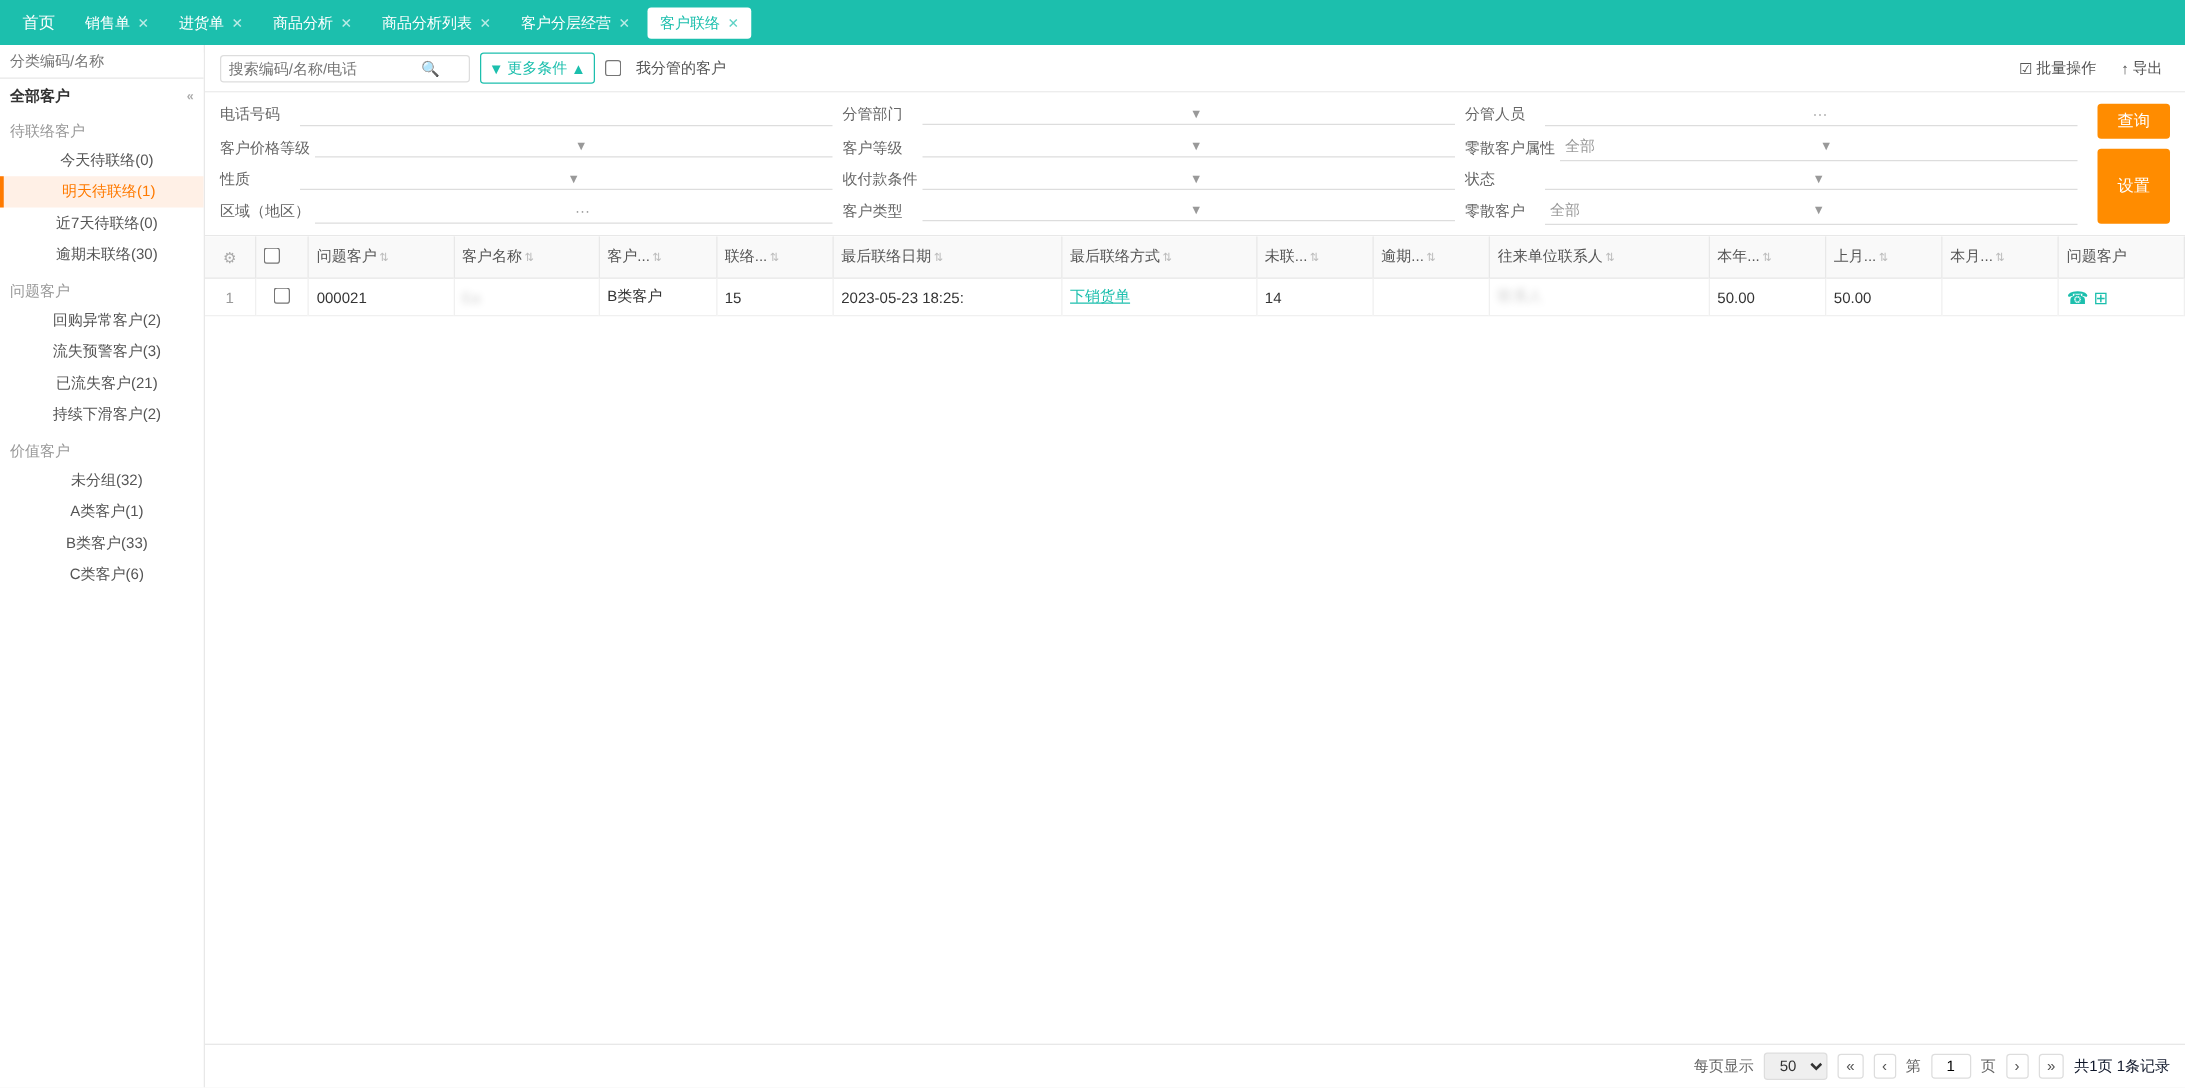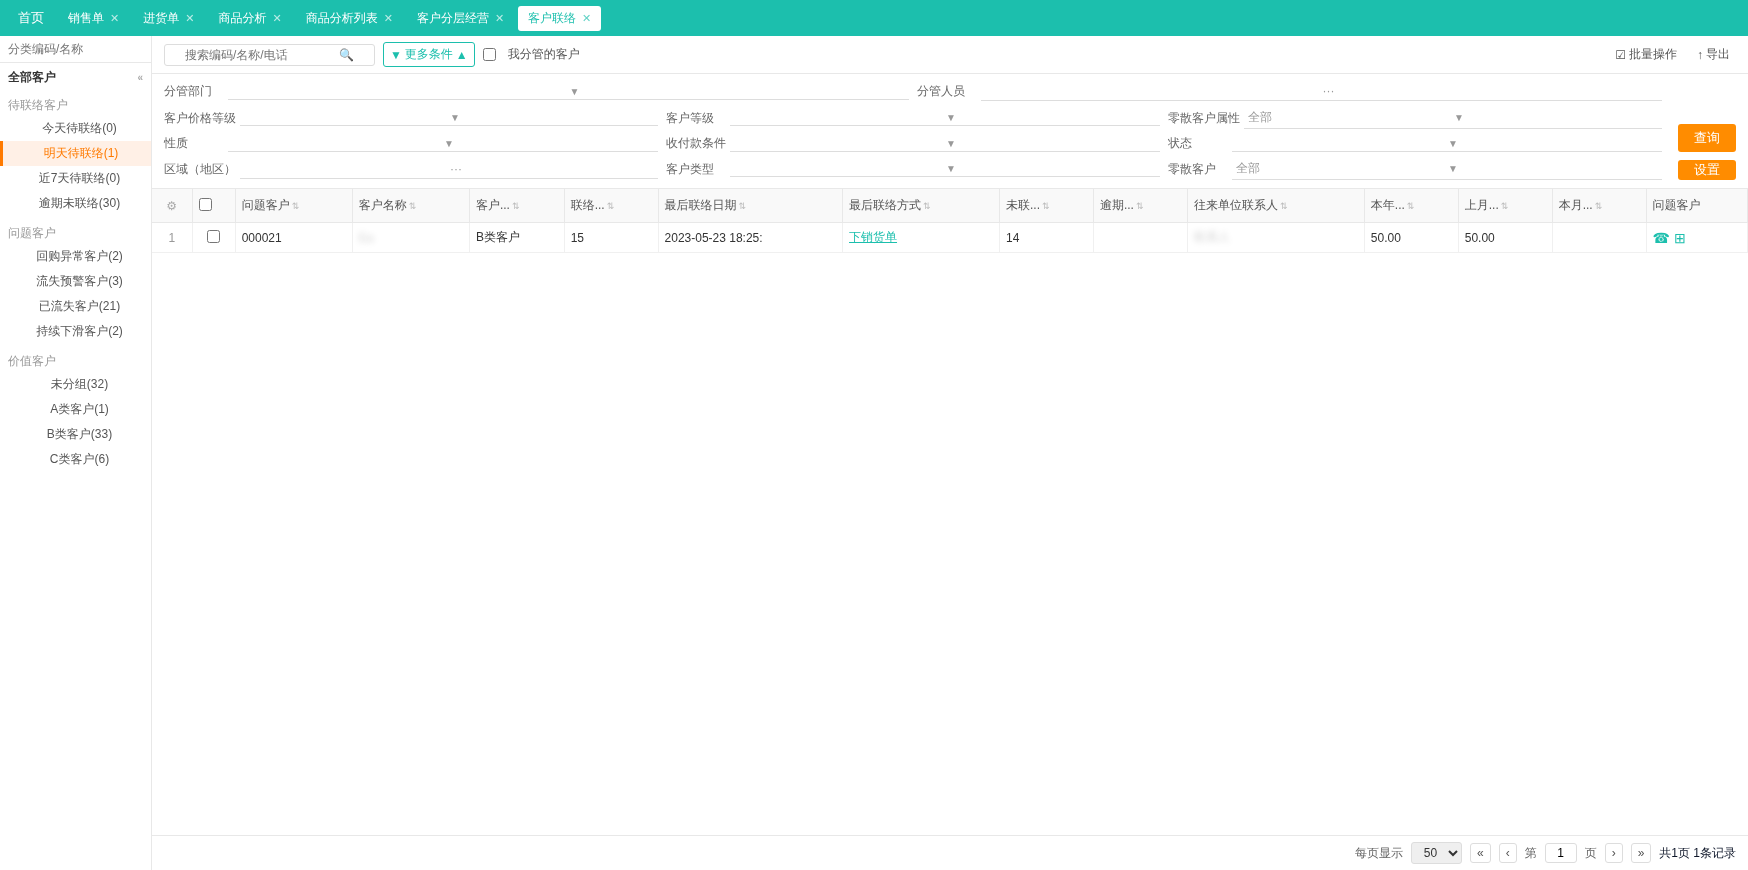--- a/index.html
+++ b/index.html
@@ -30,21 +30,21 @@
     .nav-home { font-size: 13px; }
 
     
     .main-layout {
       display: flex;
       height: calc(870px - 36px);
     }
 
     
     .sidebar {
-      width: 152px;
+      width: 164px;
       background: #fff;
       border-right: 1px solid #e8e8e8;
       overflow-y: auto;
       flex-shrink: 0;
     }
     .sidebar-search {
       display: flex;
       align-items: center;
       padding: 6px 8px;
       border-bottom: 1px solid #e8e8e8;
@@ -99,21 +99,21 @@
       display: flex;
       align-items: center;
       gap: 8px;
       border-bottom: 1px solid #e8e8e8;
     }
     .search-input-wrap {
       display: flex;
       align-items: center;
       border: 1px solid #ddd;
       border-radius: 3px;
-      padding: 3px 20px;
+      padding: 3px 6px;
       gap: 4px;
       min-width: 200px;
     }
     .search-input-wrap input {
       border: none;
       outline: none;
       font-size: 12px;
       color: #999;
       width: 150px;
     }
@@ -198,31 +198,31 @@
       border: none;
       padding: 5px 16px;
       border-radius: 3px;
       cursor: pointer;
       font-size: 13px;
     }
     .set-btn {
       background: #ff8c00;
       color: #fff;
       border: none;
-      padding: 1px 16px;
+      padding: 21px 16px;
       border-radius: 3px;
       cursor: pointer;
       font-size: 13px;
       margin-top: 4px;
     }
     .filter-actions {
       display: flex;
       flex-direction: column;
       align-items: flex-end;
-      justify-content: flex-end;
+      justify-content: center;
       gap: 4px;
       margin-left: 8px;
     }
 
     
     .table-wrap {
       flex: 1;
       overflow: auto;
       background: #fff;
     }
@@ -409,20 +409,24 @@
           <span>导出</span>
         </div>
       </div>
     </div>
 
     <div class="filter-panel">
       <div style="display:flex; gap:8px">
         <div style="flex:1">
 
           <div class="filter-row">
+            <div class="filter-cell">
+              <span class="filter-label">电话号码</span>
+              <input class="filter-input" style="">
+            </div>
             <div class="filter-cell">
               <span class="filter-label">分管部门</span>
               <div class="filter-select-wrap">
                 <span></span>
                 <span class="filter-chevron">▼</span>
               </div>
             </div>
             <div class="filter-cell">
               <span class="filter-label">分管人员</span>
               <div class="filter-select-wrap">

